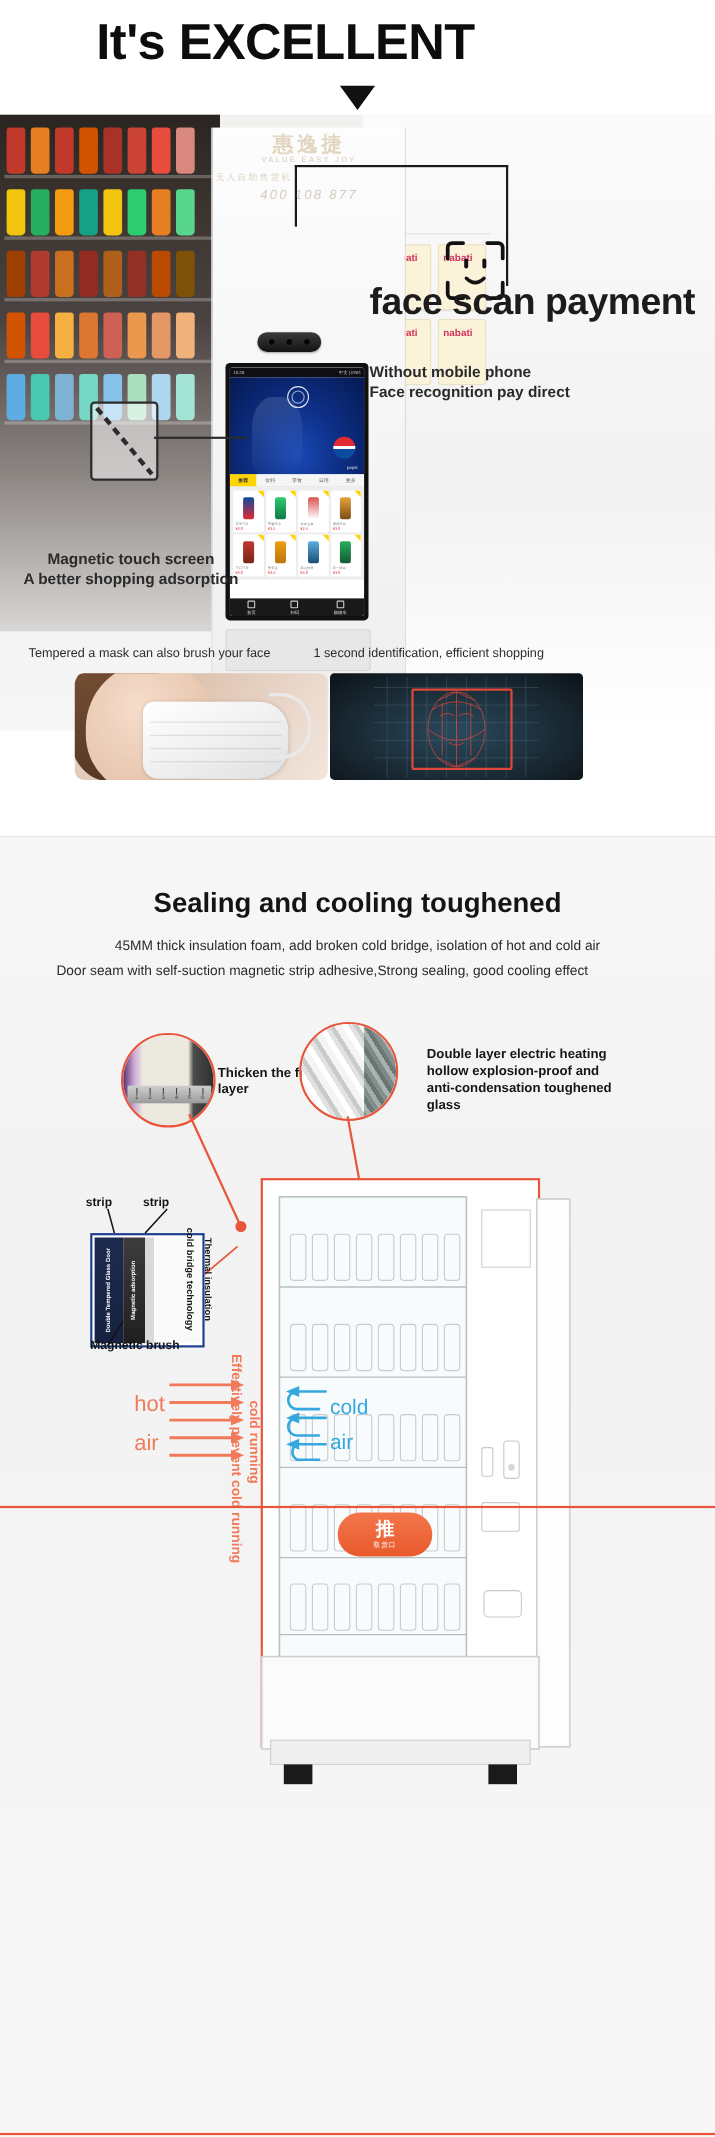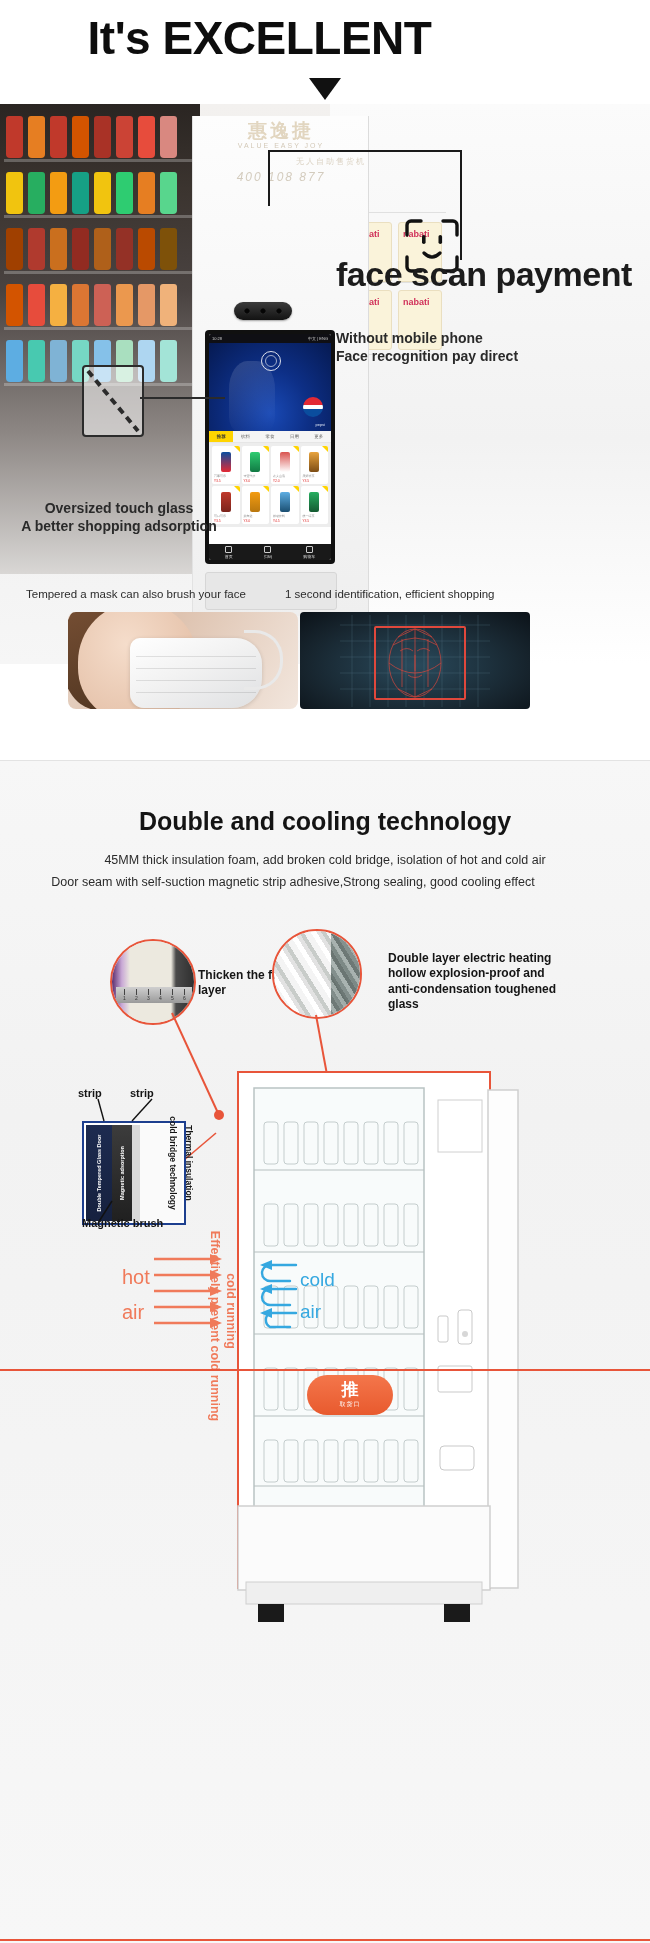--- a/index.html
+++ b/index.html
@@ -59,21 +59,21 @@
   }
   #brand-logo{
     position:absolute;left:196px;top:14px;width:170px;text-align:center;
     color:#d9c9ac;font-size:19px;font-weight:bold;letter-spacing:3px;opacity:.75;
   }
   #brand-sub{
     position:absolute;left:196px;top:38px;width:170px;text-align:center;
     color:#c9bca6;font-size:7px;letter-spacing:2px;opacity:.8;
   }
   #brand-cn{
-    position:absolute;left:196px;top:52px;width:170px;text-align:right;
+    position:absolute;left:196px;top:52px;width:170px;text-align:left;
     color:#cfc3ae;font-size:8px;letter-spacing:2px;opacity:.7;
   }
   #brand-tel{
     position:absolute;left:196px;top:66px;width:170px;text-align:center;
     color:#c3b8a4;font-size:12px;letter-spacing:2px;opacity:.7;font-style:italic;
   }
 
   
   #camera-bar{
     position:absolute;left:234px;top:198px;width:58px;height:18px;border-radius:9px;
@@ -543,21 +543,21 @@
   <div id="facescan-title">face scan payment</div>
 
   <div id="size-callout">
     <svg id="size-diag" viewBox="0 0 58 68" preserveAspectRatio="none">
       <line x1="4" y1="4" x2="54" y2="64" stroke="#2b2b2b" stroke-width="4" stroke-dasharray="7 5"></line>
     </svg>
   </div>
   <div id="size-leader"></div>
 
   <div id="inches-sub">
-    <div>Oversized touch glass</div>
+    <div>Magnetic touch screen</div>
     <div>A better shopping adsorption</div>
   </div>
 
   <div id="cap-left">Tempered a mask can also brush your face</div>
   <div id="cap-right">1 second identification, efficient shopping</div>
 
   <div id="card-left">
     <div id="hair"></div>
     <div id="face-skin"></div>
     <div id="mask">
@@ -583,21 +583,21 @@
         <path d="M58 22 L75 14 L92 22 M58 74 L75 82 L92 74"></path>
         <path d="M62 24 V72 M88 24 V72 M75 14 V82"></path>
       </g>
     </svg>
     <div id="scan-box"></div>
   </div>
 </div>
 
 <div class="sec" id="bottom-section">
 
-  <div id="sealing-title">Double and cooling technology</div>
+  <div id="sealing-title">Sealing and cooling toughened</div>
   <div id="sealing-l1">45MM thick insulation foam, add broken cold bridge, isolation of hot and cold air</div>
   <div id="sealing-l2">Door seam with self-suction magnetic strip adhesive,Strong sealing, good cooling effect</div>
 
   <div class="circ" id="circ-foam">
     <div id="foam-img"></div>
     <div id="ruler">
       <span class="tick" style="left:8px;"></span>
         <span class="num" style="left:7px;">1</span>
       <span class="tick" style="left:20px;"></span>
         <span class="num" style="left:19px;">2</span>

